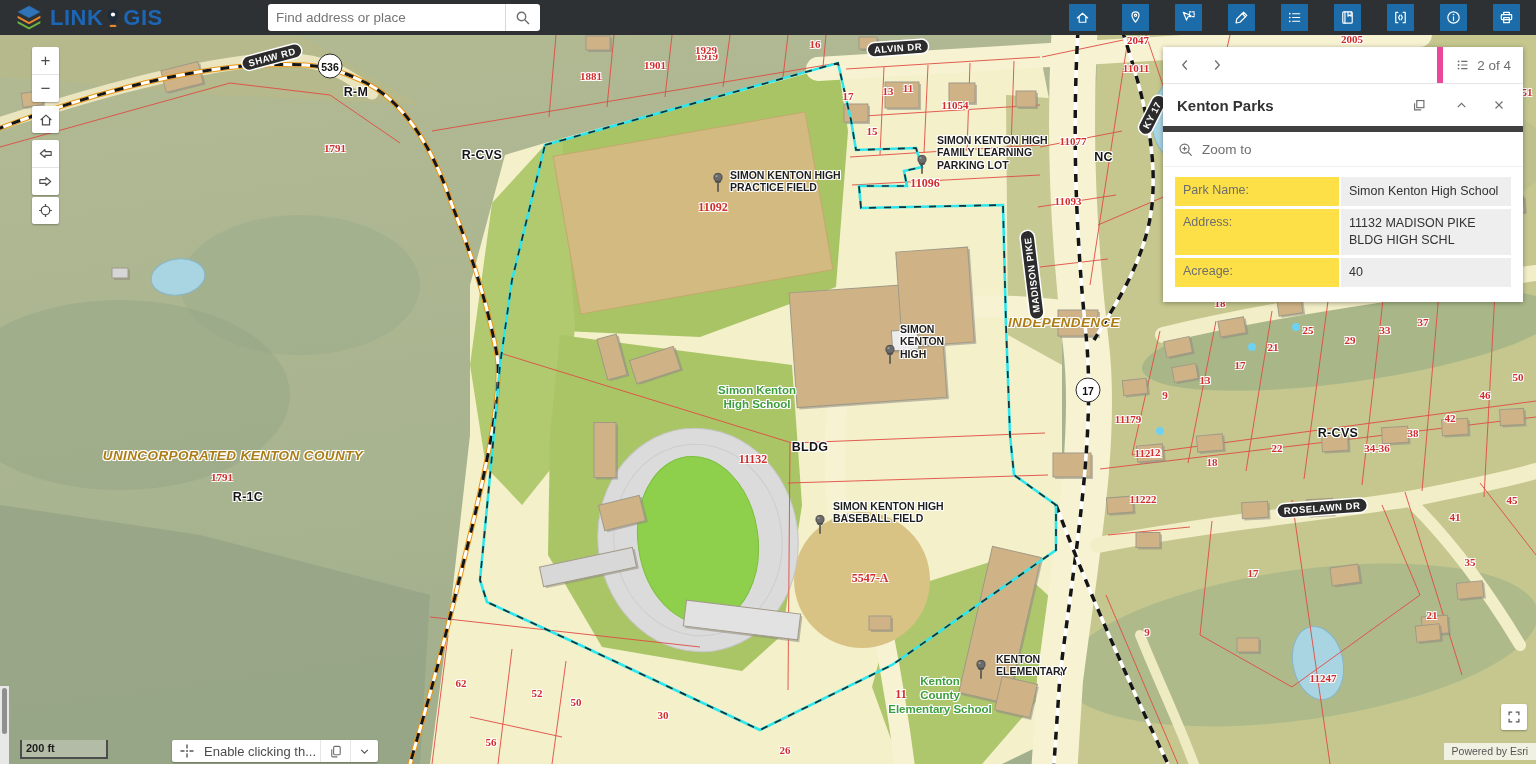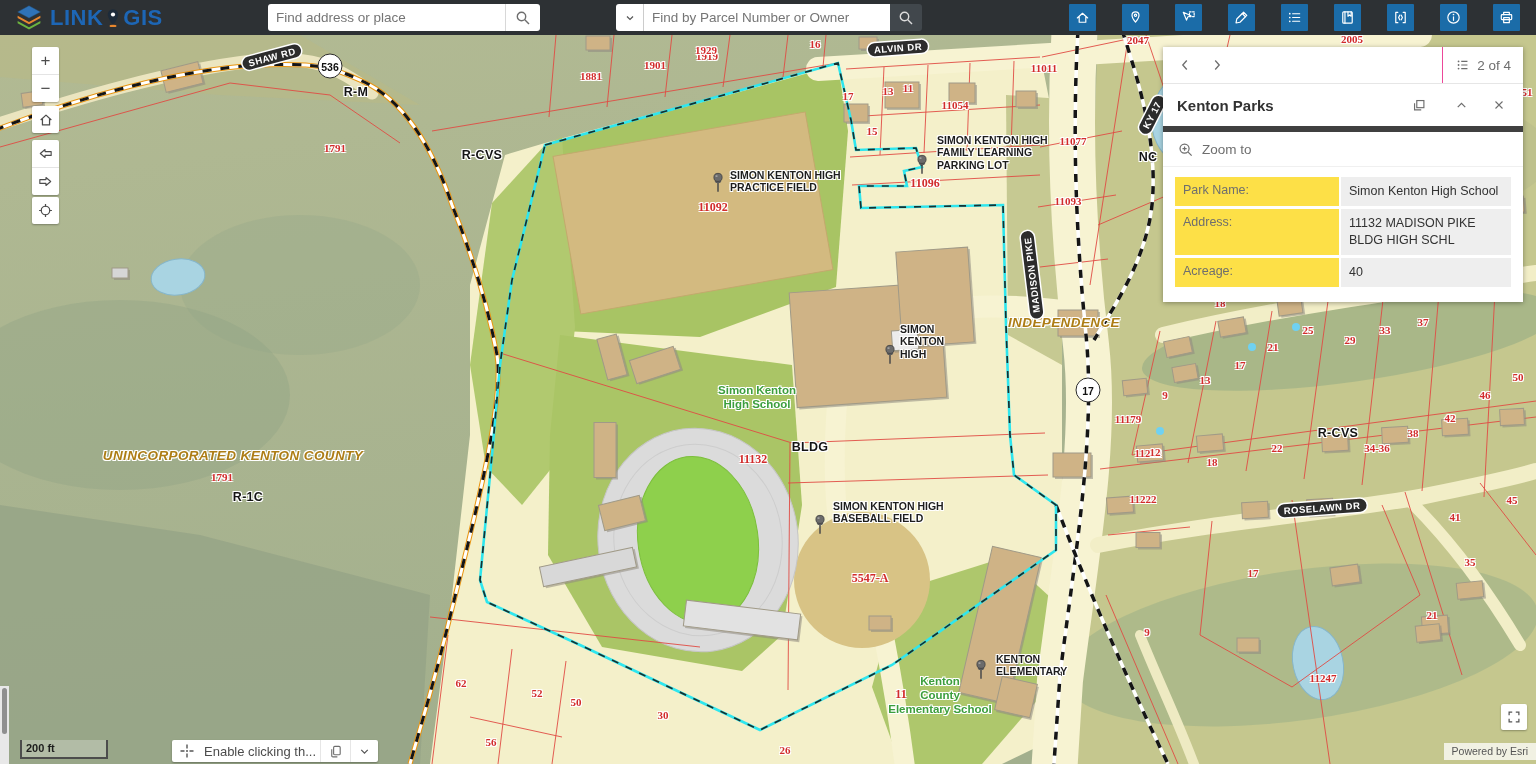--- a/index.html
+++ b/index.html
@@ -42,21 +42,21 @@
   #clickbar .txt{font-size:13px;color:#4c4c4c;padding:0 4px 0 2px;max-width:138px;overflow:hidden;white-space:nowrap;cursor:pointer;}
   #fullscreen{position:absolute;left:1501px;top:704px;width:26px;height:26px;background:#fff;border-radius:2px;box-shadow:0 1px 2px rgba(0,0,0,.3);display:flex;align-items:center;justify-content:center;cursor:pointer;z-index:20;}
   #attribution{position:absolute;right:0;top:743px;background:rgba(255,255,255,.75);font-size:10.5px;color:#555;padding:2px 8px 3px;z-index:20;}
   #edge-scroll{position:absolute;left:0;top:686px;width:9px;height:78px;background:#e8e8e8;z-index:20;}
   #edge-scroll .thumb{position:absolute;left:2px;top:2px;width:5px;height:46px;background:#8f8f8f;border-radius:3px;}
   
   #popup{position:absolute;left:1163px;top:47px;width:360px;background:#fff;box-shadow:0 1px 5px rgba(0,0,0,.35);z-index:40;font-size:13px;color:#323232;}
   #popup .navrow{height:36px;display:flex;align-items:center;border-bottom:1px solid #e6e6e6;}
   #popup .navrow .arrows{display:flex;gap:4px;padding-left:8px;flex:1;}
   #popup .icon-btn{width:28px;height:28px;display:flex;align-items:center;justify-content:center;cursor:pointer;color:#6e6e6e;}
-  #popup .pagecount{display:flex;align-items:center;gap:6px;border-left:1px solid #ec4899;height:100%;padding:0 12px;color:#6e6e6e;font-size:13.5px;}
+  #popup .pagecount{display:flex;align-items:center;gap:6px;border-left:6px solid #ec4899;height:100%;padding:0 12px;color:#6e6e6e;font-size:13.5px;}
   #popup .titlerow{height:42px;display:flex;align-items:center;padding:0 6px 0 14px;}
   #popup .title{flex:1;font-size:15px;font-weight:bold;color:#323232;}
   #popup .actionrow{height:34px;display:flex;align-items:center;gap:8px;padding:0 14px;border-top:6px solid #404040;border-bottom:1px solid #f0f0f0;color:#6e6e6e;font-size:13.5px;cursor:pointer;}
   #popup .body{padding:10px 12px 12px;}
   .field-row{display:flex;margin-bottom:3px;}
   .field-row .fl{width:148px;background:#fde047;color:#6e6e6e;padding:6px 8px;margin-right:2px;font-size:12.5px;}
   .field-row .fv{flex:1;background:#eee;color:#323232;padding:6px 8px;font-size:12.5px;line-height:1.35;}
 </style>
 </head>
 <body>
@@ -368,21 +368,21 @@
   </div>
   <div id="labels">
       <div class="lbl parcel" style="left: 335px; top: 113px;">1791</div>
       <div class="lbl parcel" style="left: 591px; top: 41px;">1881</div>
       <div class="lbl parcel" style="left: 655px; top: 30px;">1901</div>
       <div class="lbl parcel" style="left: 707px; top: 21px;">1919</div>
       <div class="lbl parcel" style="left: 706px; top: 15px;">1929</div>
       <div class="lbl parcel" style="left: 815px; top: 9px;">16</div>
       <div class="lbl parcel" style="left: 1138px; top: 5px;">2047</div>
       <div class="lbl parcel" style="left: 1352px; top: 4px;">2005</div>
-      <div class="lbl parcel" style="left: 1044px; top: 33px;">11011</div>
+      <div class="lbl parcel" style="left: 1136px; top: 33px;">11011</div>
       <div class="lbl parcel" style="left: 848px; top: 61px;">17</div>
       <div class="lbl parcel" style="left: 888px; top: 56px;">13</div>
       <div class="lbl parcel" style="left: 908px; top: 53px;">11</div>
       <div class="lbl parcel" style="left: 872px; top: 96px;">15</div>
       <div class="lbl parcel" style="left: 955px; top: 70px;">11054</div>
       <div class="lbl parcel big" style="left: 925px; top: 148px;">11096</div>
       <div class="lbl parcel" style="left: 1073px; top: 106px;">11077</div>
       <div class="lbl parcel" style="left: 1068px; top: 166px;">11093</div>
       <div class="lbl parcel big" style="left: 713px; top: 172px;">11092</div>
       <div class="lbl parcel big" style="left: 753px; top: 424px; text-align: right;">11132</div>
@@ -420,21 +420,21 @@
       <div class="lbl parcel" style="left: 1432px; top: 580px;">21</div>
       <div class="lbl parcel" style="left: 461px; top: 648px;">62</div>
       <div class="lbl parcel" style="left: 537px; top: 658px;">52</div>
       <div class="lbl parcel" style="left: 576px; top: 667px;">50</div>
       <div class="lbl parcel" style="left: 491px; top: 707px;">56</div>
       <div class="lbl parcel" style="left: 663px; top: 680px;">30</div>
       <div class="lbl parcel" style="left: 785px; top: 715px;">26</div>
       <div class="lbl parcel big" style="left: 901px; top: 659px;">11</div>
       <div class="lbl zone" style="left: 356px; top: 57px;">R-M</div>
       <div class="lbl zone" style="left: 482px; top: 120px;">R-CVS</div>
-      <div class="lbl zone" style="left: 1148px; top: 122px;">NC</div>
+      <div class="lbl zone" style="left: 1095px; top: 122px; padding-left: 17px;">NC</div>
       <div class="lbl zone" style="left: 248px; top: 462px;">R-1C</div>
       <div class="lbl zone" style="left: 810px; top: 412px;">BLDG</div>
       <div class="lbl zone" style="left: 1338px; top: 398px;">R-CVS</div>
       <div class="lbl poi" style="left: 730px; top: 146px;">SIMON KENTON HIGH
 PRACTICE FIELD</div>
       <div class="lbl poi" style="left: 937px; top: 118px;">SIMON KENTON HIGH
 FAMILY LEARNING
 PARKING LOT</div>
       <div class="lbl poi" style="left: 900px; top: 307px;">SIMON
 KENTON
@@ -509,34 +509,20 @@
     <div class="searchbox">
       <input type="text" placeholder="Find address or place" style="">
       <div class="sbtn">
         <svg width="16" height="16" viewBox="0 0 16 16">
           <circle cx="6.5" cy="6.5" r="4.2" fill="none" stroke="#6e6e6e" stroke-width="1.4"></circle>
           <path d="M9.8 9.8 L14 14" stroke="#6e6e6e" stroke-width="1.4"></path>
         </svg>
       </div>
     </div>
 
-    <div id="search2">
-      <div class="dd">
-        <svg width="12" height="12" viewBox="0 0 16 16">
-          <path d="M4 6 l4 4 4-4" fill="none" stroke="#555" stroke-width="1.6"></path>
-        </svg>
-      </div>
-      <input type="text" placeholder="Find by Parcel Number or Owner" style="">
-      <div class="sbtn2">
-        <svg width="16" height="16" viewBox="0 0 16 16">
-          <circle cx="6.5" cy="6.5" r="4.2" fill="none" stroke="#dcdcdc" stroke-width="1.4"></circle>
-          <path d="M9.8 9.8 L14 14" stroke="#dcdcdc" stroke-width="1.4"></path>
-        </svg>
-      </div>
-    </div>
 
     <div id="toolbar">
         <div class="tool-btn">
           <svg width="17" height="17" viewBox="0 0 18 18" fill="none" stroke="#fff" stroke-width="1.25" stroke-linecap="round" stroke-linejoin="round">
             <path d="M3.5 9.5 L9 4.5 14.5 9.5 M5.5 8.6 V14 h7 V8.6"></path>
           </svg>
         </div>
         <div class="tool-btn">
           <svg width="17" height="17" viewBox="0 0 18 18" fill="none" stroke="#fff" stroke-width="1.25" stroke-linecap="round" stroke-linejoin="round">
             <path d="M9 3 a3.7 3.7 0 0 1 3.7 3.7 C12.7 9.6 9 14 9 14 S5.3 9.6 5.3 6.7 A3.7 3.7 0 0 1 9 3 Z"></path>

